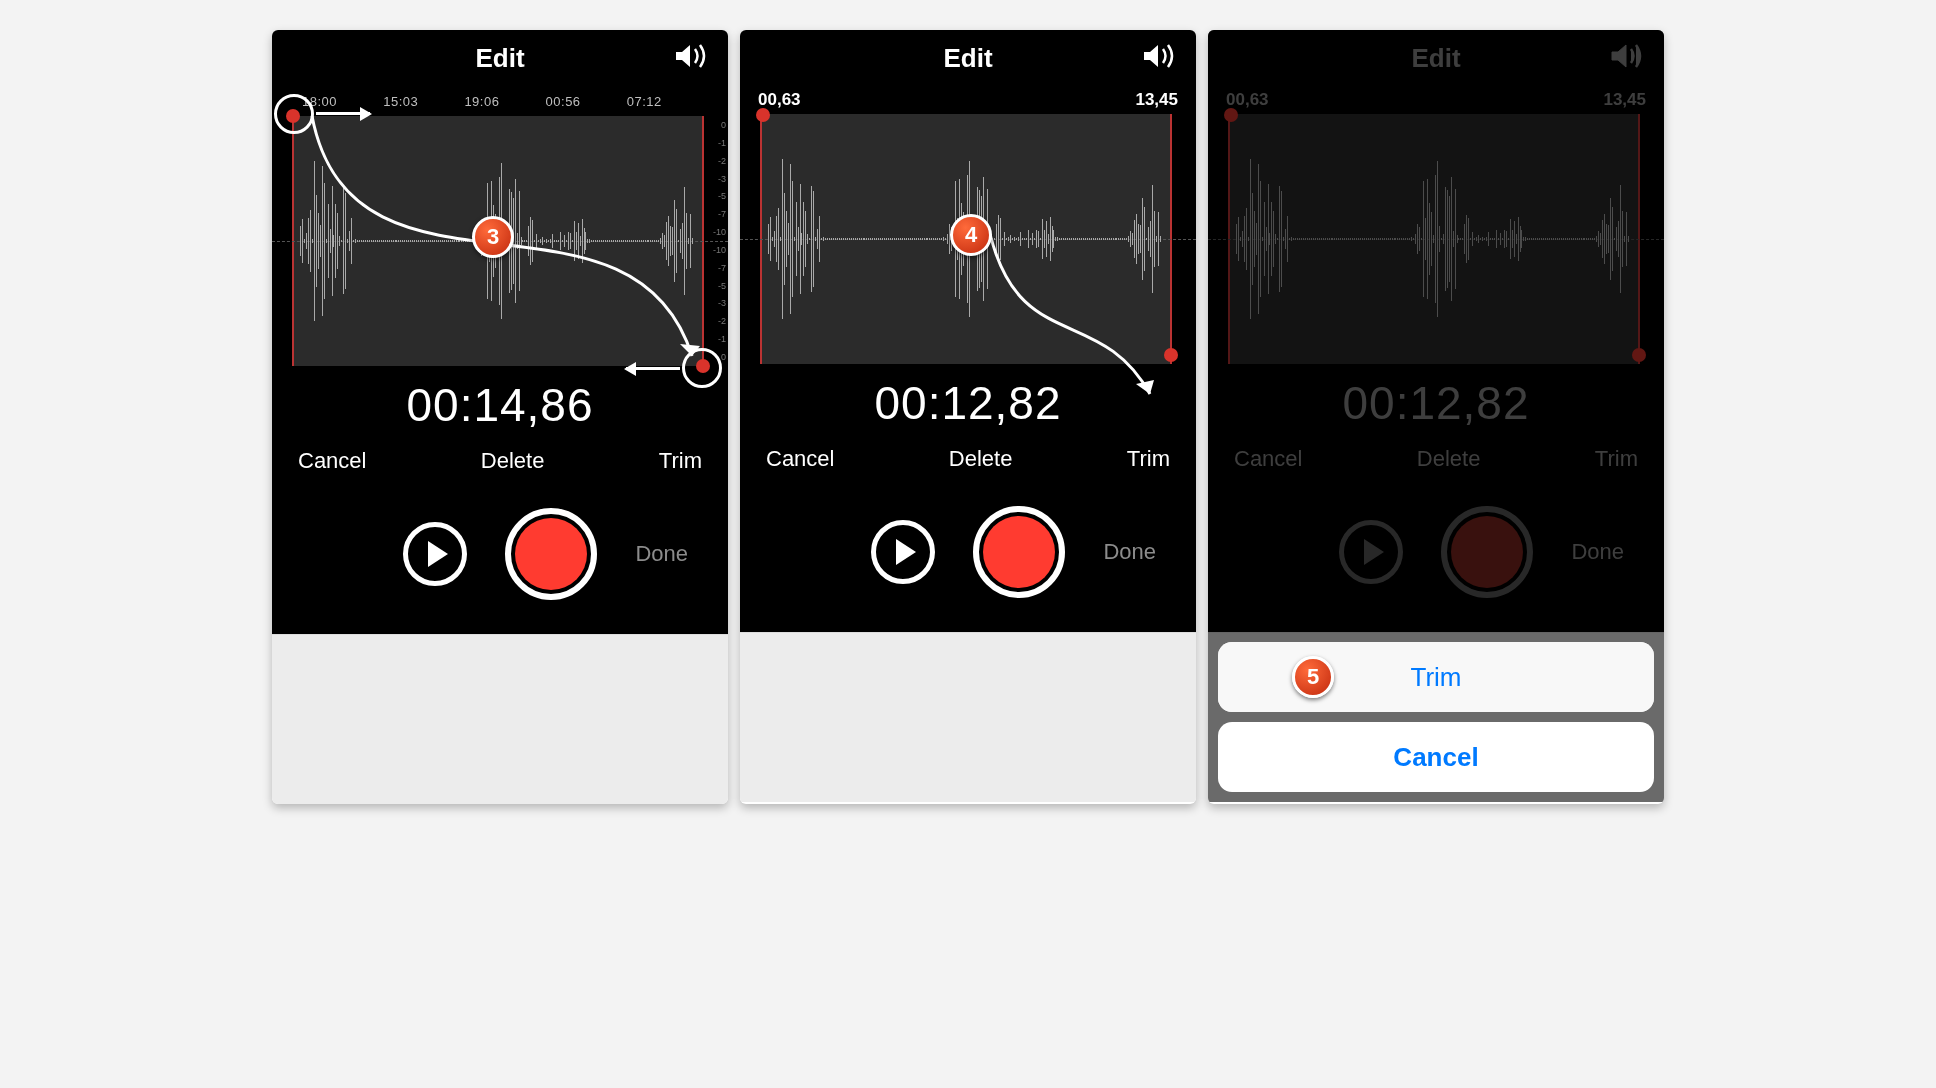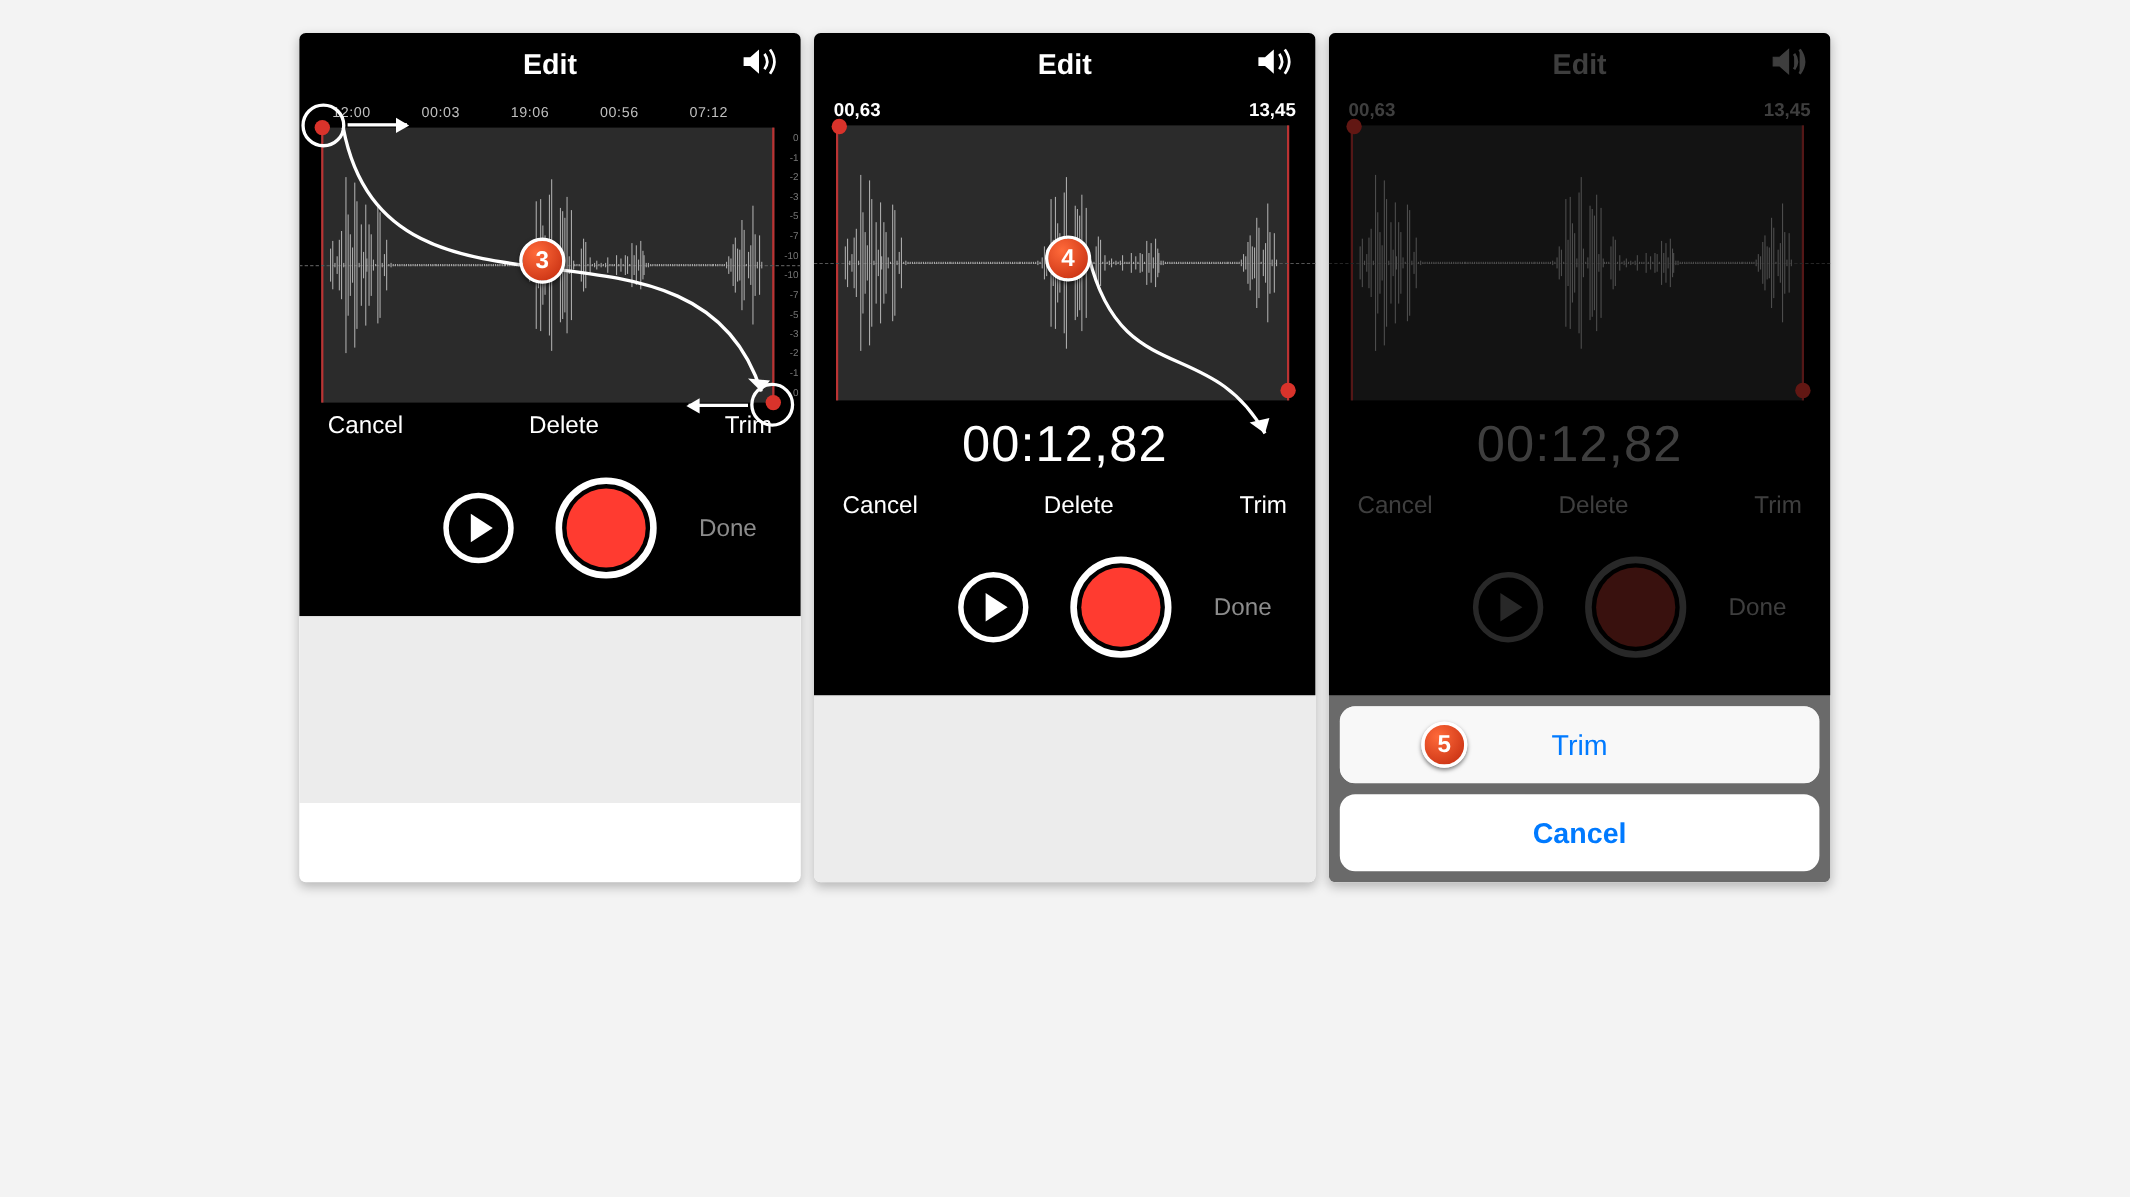--- a/index.html
+++ b/index.html
@@ -286,22 +286,22 @@
           <div class="vol-icon">
             <svg width="36" height="28" viewBox="0 0 36 28">
                 <path d="M2 10 L8 10 L16 3 L16 25 L8 18 L2 18 Z" fill="#fff"></path>
                 <path d="M21 7 Q26 14 21 21" stroke="#fff" stroke-width="2.5" fill="none"></path>
                 <path d="M26 3 Q34 14 26 25" stroke="#fff" stroke-width="2.5" fill="none"></path>
               </svg>
           </div>
         </div>
 
         <div class="timeline-ticks">
-          <span>12:00</span>
-          <span>00:03</span>
+          <span>18:00</span>
+          <span>15:03</span>
           <span>19:06</span>
           <span>00:56</span>
           <span>07:12</span>
           <span style="width:6px"></span>
         </div>
 
         <div class="wave-wrap">
           <div class="wave-bg"></div>
           <div class="centerline"></div>
           <div class="db-scale">
@@ -531,20 +531,21 @@
           <div class="arrow-h left" style="right:48px; bottom:-4px; width:54px;"></div>
           <svg style="position:absolute; left:20px; top:-10px; width:420px; height:280px; z-index:39; pointer-events:none">
             <path d="M20 10 C 60 220, 340 60, 400 250" stroke="#fff" stroke-width="3" fill="none"></path>
             <polygon points="400,250 388,238 408,240" fill="#fff"></polygon>
           </svg>
           <div class="step" style="left:200px; top:100px;">
               <span>3</span>
             </div>
         </div>
 
+        <div class="bigtime">00:14,86</div>
 
         <div class="cdt-row">
           <span>Cancel</span>
           <span>Delete</span>
           <span>Trim</span>
         </div>
 
         <div class="controls">
           <div class="play-btn">
               <div class="play-tri"></div>

